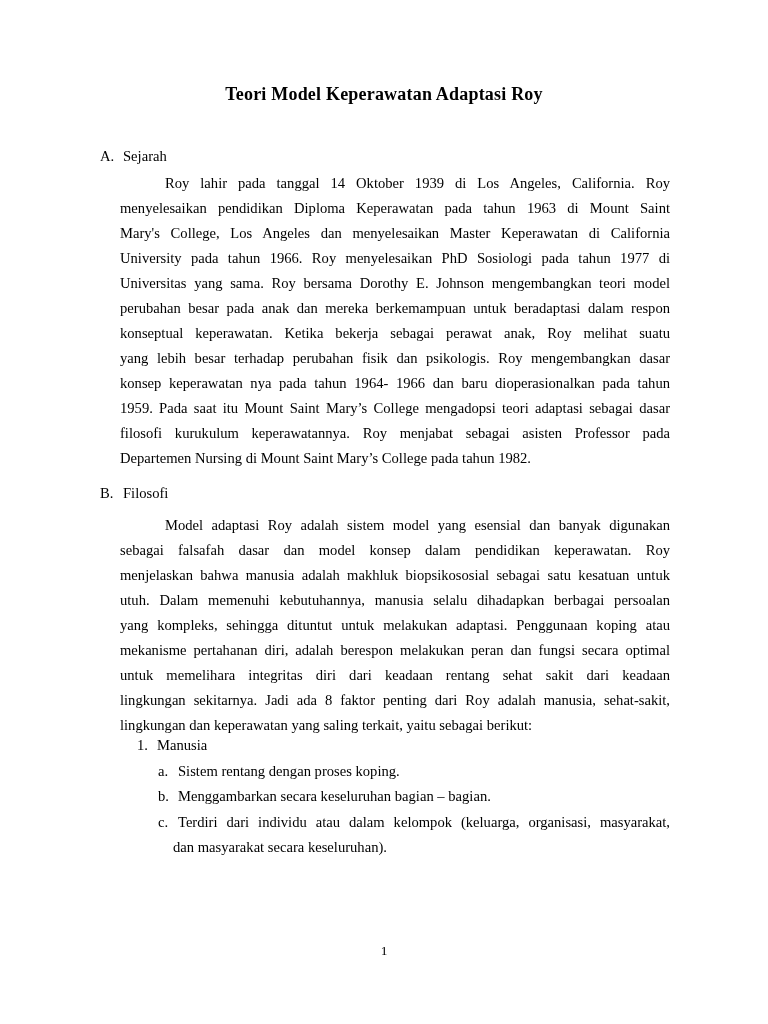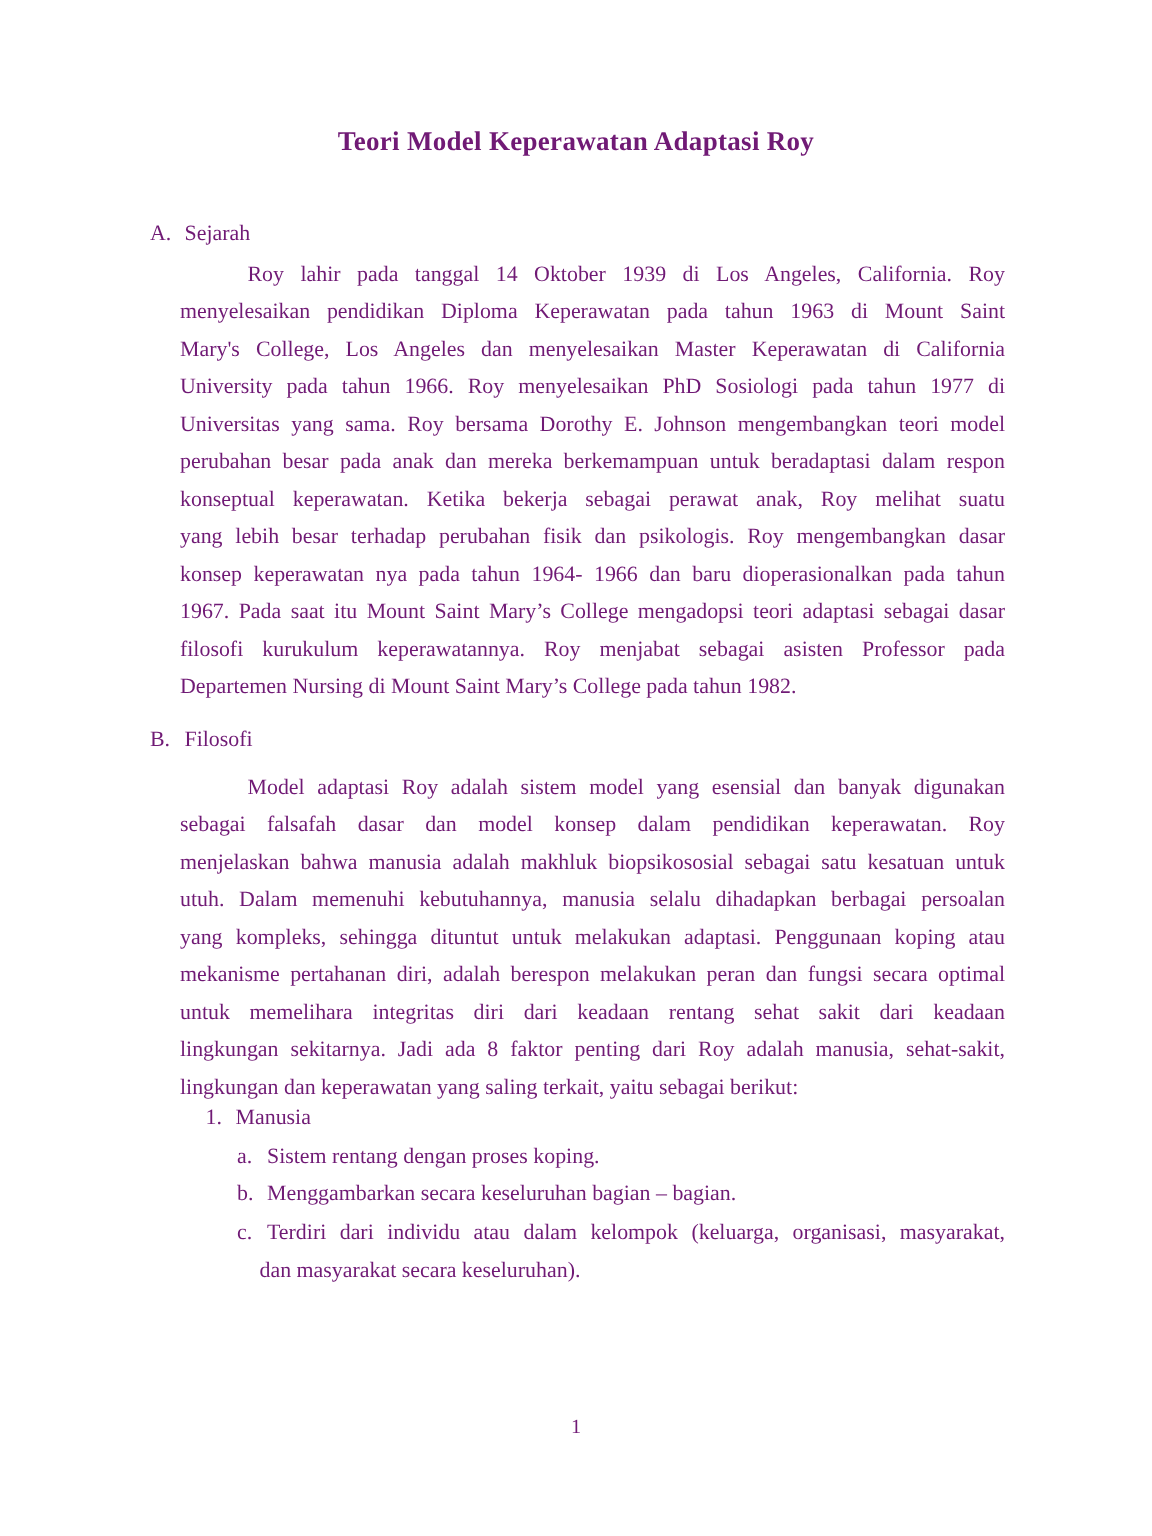--- a/index.html
+++ b/index.html
@@ -5,21 +5,21 @@
   html, body {
     margin: 0;
     padding: 0;
     background: #ffffff;
   }
   .page {
     position: relative;
     width: 768px;
     height: 1024px;
     background: #ffffff;
-    color: #701a75;
+    color: #000000;
     font-family: "Liberation Serif", "DejaVu Serif", serif;
     font-size: 14.6px;
     overflow: hidden;
   }
   .doc-title {
     position: absolute;
     top: 84px;
     left: 0;
     width: 768px;
     margin: 0;
@@ -113,21 +113,21 @@
   <div class="para" id="para-a">
     <div class="jl fi">Roy lahir pada tanggal 14 Oktober 1939 di Los Angeles, California. Roy</div>
     <div class="jl">menyelesaikan pendidikan Diploma Keperawatan pada tahun 1963 di Mount Saint</div>
     <div class="jl">Mary's College, Los Angeles dan menyelesaikan Master Keperawatan di California</div>
     <div class="jl">University pada tahun 1966. Roy menyelesaikan PhD Sosiologi pada tahun 1977 di</div>
     <div class="jl">Universitas yang sama. Roy bersama Dorothy E. Johnson mengembangkan teori model</div>
     <div class="jl">perubahan besar pada anak dan mereka berkemampuan untuk beradaptasi dalam respon</div>
     <div class="jl">konseptual keperawatan. Ketika bekerja sebagai perawat anak, Roy melihat suatu</div>
     <div class="jl">yang lebih besar terhadap perubahan fisik dan psikologis. Roy mengembangkan dasar</div>
     <div class="jl">konsep keperawatan nya pada tahun 1964- 1966 dan baru dioperasionalkan pada tahun</div>
-    <div class="jl">1967. Pada saat itu Mount Saint Mary’s College mengadopsi teori adaptasi sebagai dasar</div>
+    <div class="jl">1959. Pada saat itu Mount Saint Mary’s College mengadopsi teori adaptasi sebagai dasar</div>
     <div class="jl">filosofi kurukulum keperawatannya. Roy menjabat sebagai asisten Professor pada</div>
     <div class="ll">Departemen Nursing di Mount Saint Mary’s College pada tahun 1982.</div>
   </div>
 
   <div class="sec-heading" id="sec-b-heading">
     <span class="sec-label">B.</span><span class="sec-name">Filosofi</span>
   </div>
 
   <div class="para" id="para-b">
     <div class="jl fi">Model adaptasi Roy adalah sistem model yang esensial dan banyak digunakan</div>

